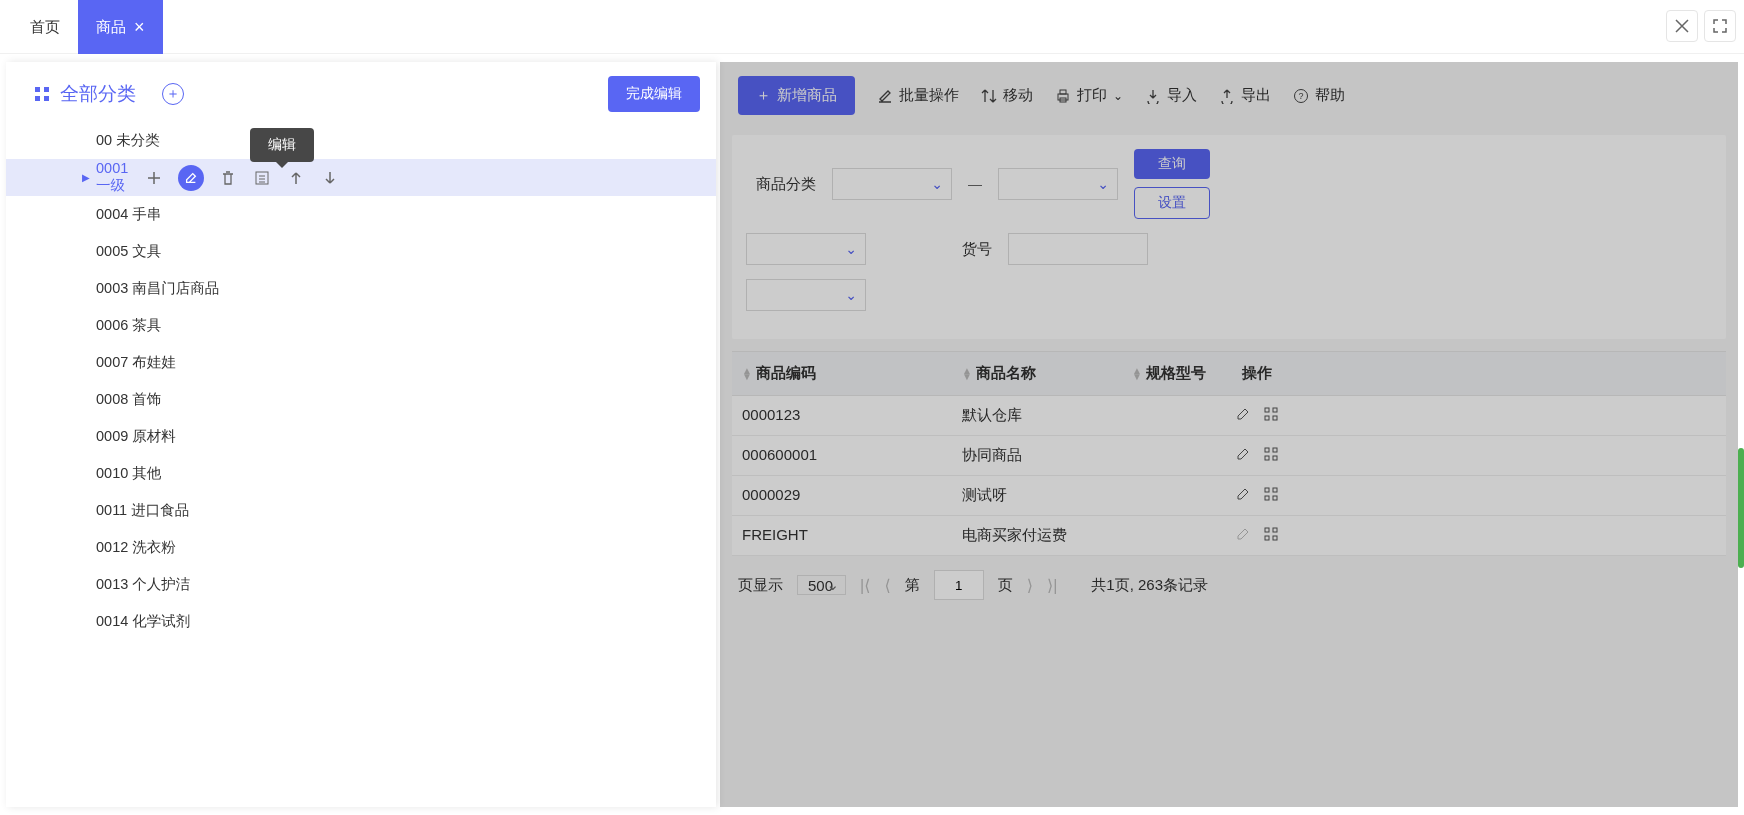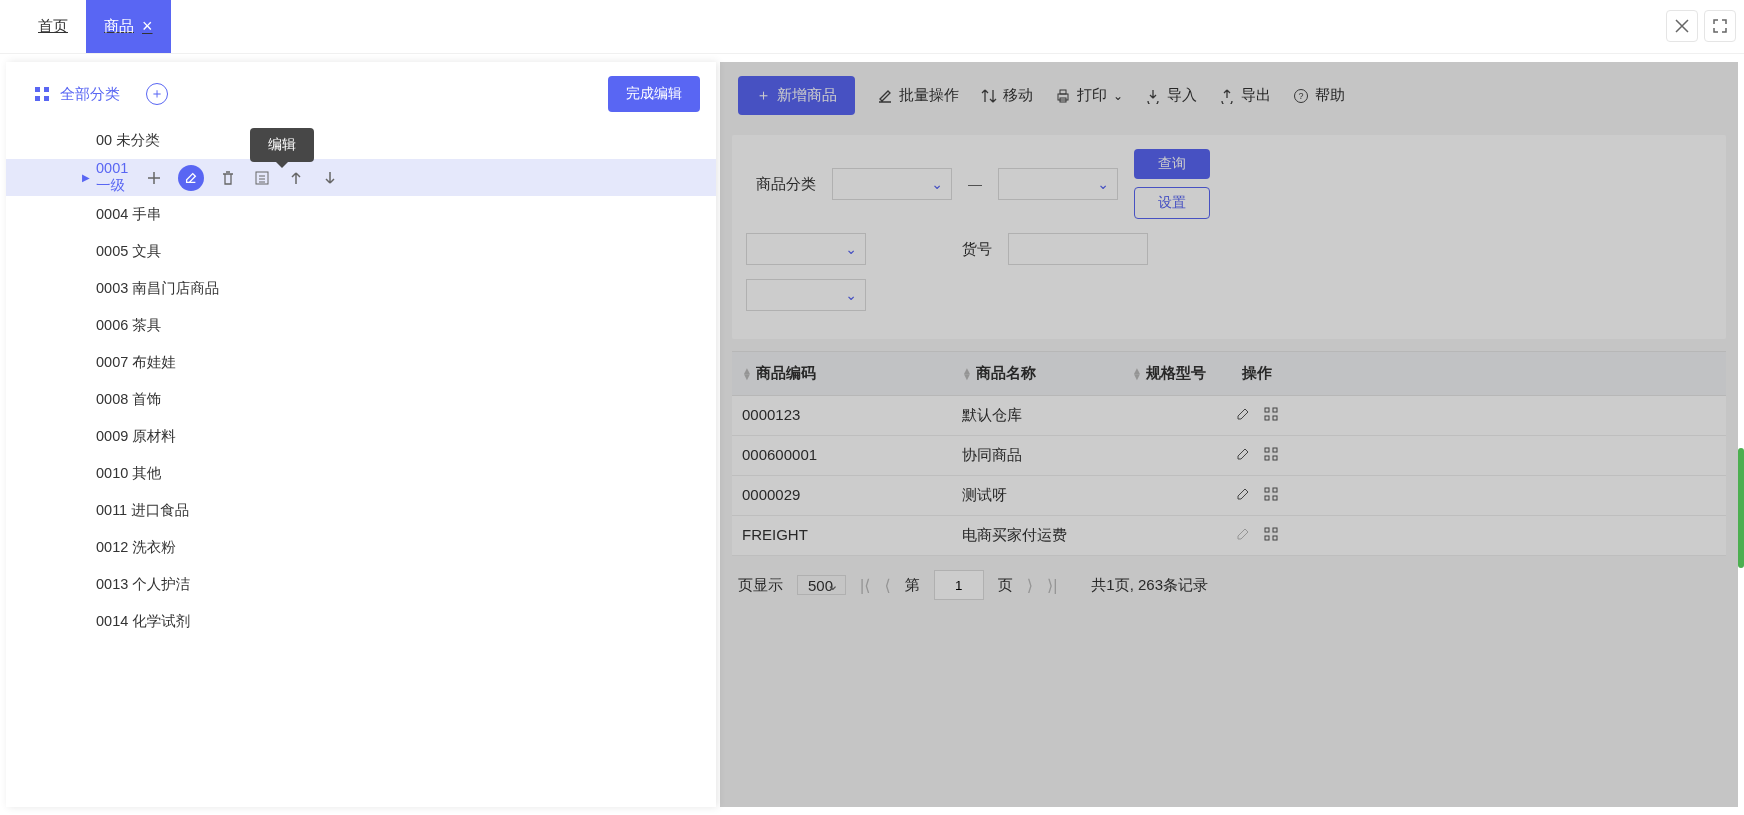--- a/index.html
+++ b/index.html
@@ -1,34 +1,34 @@
 <!DOCTYPE html>
 <html><head>
 <meta charset="utf-8">
 <style>
 * { box-sizing: border-box; margin: 0; padding: 0; }
 body { font-family: "Microsoft YaHei", Arial, sans-serif; font-size: 14px; color: #333; background: #fff; overflow: hidden; }
 
 
-.top-bar { display: flex; align-items: flex-end; height: 54px; border-bottom: 1px solid #f0f0f0; padding-left: 20px; position: relative; text-decoration: underline; }
+.top-bar { display: flex; align-items: flex-start; height: 54px; border-bottom: 1px solid #f0f0f0; padding-left: 12px; position: relative; }
 .tab { height: 54px; display: flex; align-items: center; padding: 0 18px; cursor: pointer; font-size: 15px; }
 .tab.active { background: #5966f3; color: #fff; }
 .tab .close { margin-left: 8px; font-size: 18px; line-height: 1; }
 .top-right { position: absolute; right: 8px; top: 10px; display: flex; gap: 6px; }
 .top-right-btn { width: 32px; height: 32px; border: 1px solid #e5e5e5; border-radius: 4px; display: flex; align-items: center; justify-content: center; cursor: pointer; color: #666; }
 
 
 .main { display: flex; position: relative; height: calc(100vh - 54px); }
 
 
 .overlay-panel { position: absolute; left: 6px; top: 8px; width: 710px; background: #fff; z-index: 10; box-shadow: 2px 0 8px rgba(0,0,0,0.1); height: calc(100% - 16px); }
 .panel-header { display: flex; align-items: center; padding: 14px 16px 10px 28px; }
 .panel-header .title-group { display: flex; align-items: center; gap: 10px; }
 .panel-header .grid-icon { width: 16px; height: 16px; display: inline-block; }
-.panel-header .title { color: #5966f3; font-size: 15px; }
+.panel-header .title { color: #5966f3; font-size: 19px; }
 .panel-header .add-circle { width: 22px; height: 22px; border: 1px solid #5966f3; border-radius: 50%; display: flex; align-items: center; justify-content: center; color: #5966f3; margin-left: 16px; cursor: pointer; }
 .panel-header .spacer { flex: 1; }
 .btn-primary { background: #5966f3; color: #fff; padding: 9px 18px; border-radius: 4px; cursor: pointer; border: none; font-size: 14px; }
 .btn-outline { border: 1px solid #5966f3; color: #5966f3; padding: 6px 14px; border-radius: 4px; cursor: pointer; background: #fff; font-size: 14px; }
 
 .tree-container { height: calc(100% - 60px); overflow-y: auto; position: relative; }
 .tree-item { display: flex; align-items: center; padding: 8px 16px 8px 90px; font-size: 14.5px; cursor: pointer; position: relative; height: 37px; }
 .tree-item.selected { background: #e5e8fb; color: #5966f3; }
 .tree-item .caret { position: absolute; left: 76px; font-size: 10px; color: #555; }
 .tree-item.selected .caret { color: #5966f3; }

